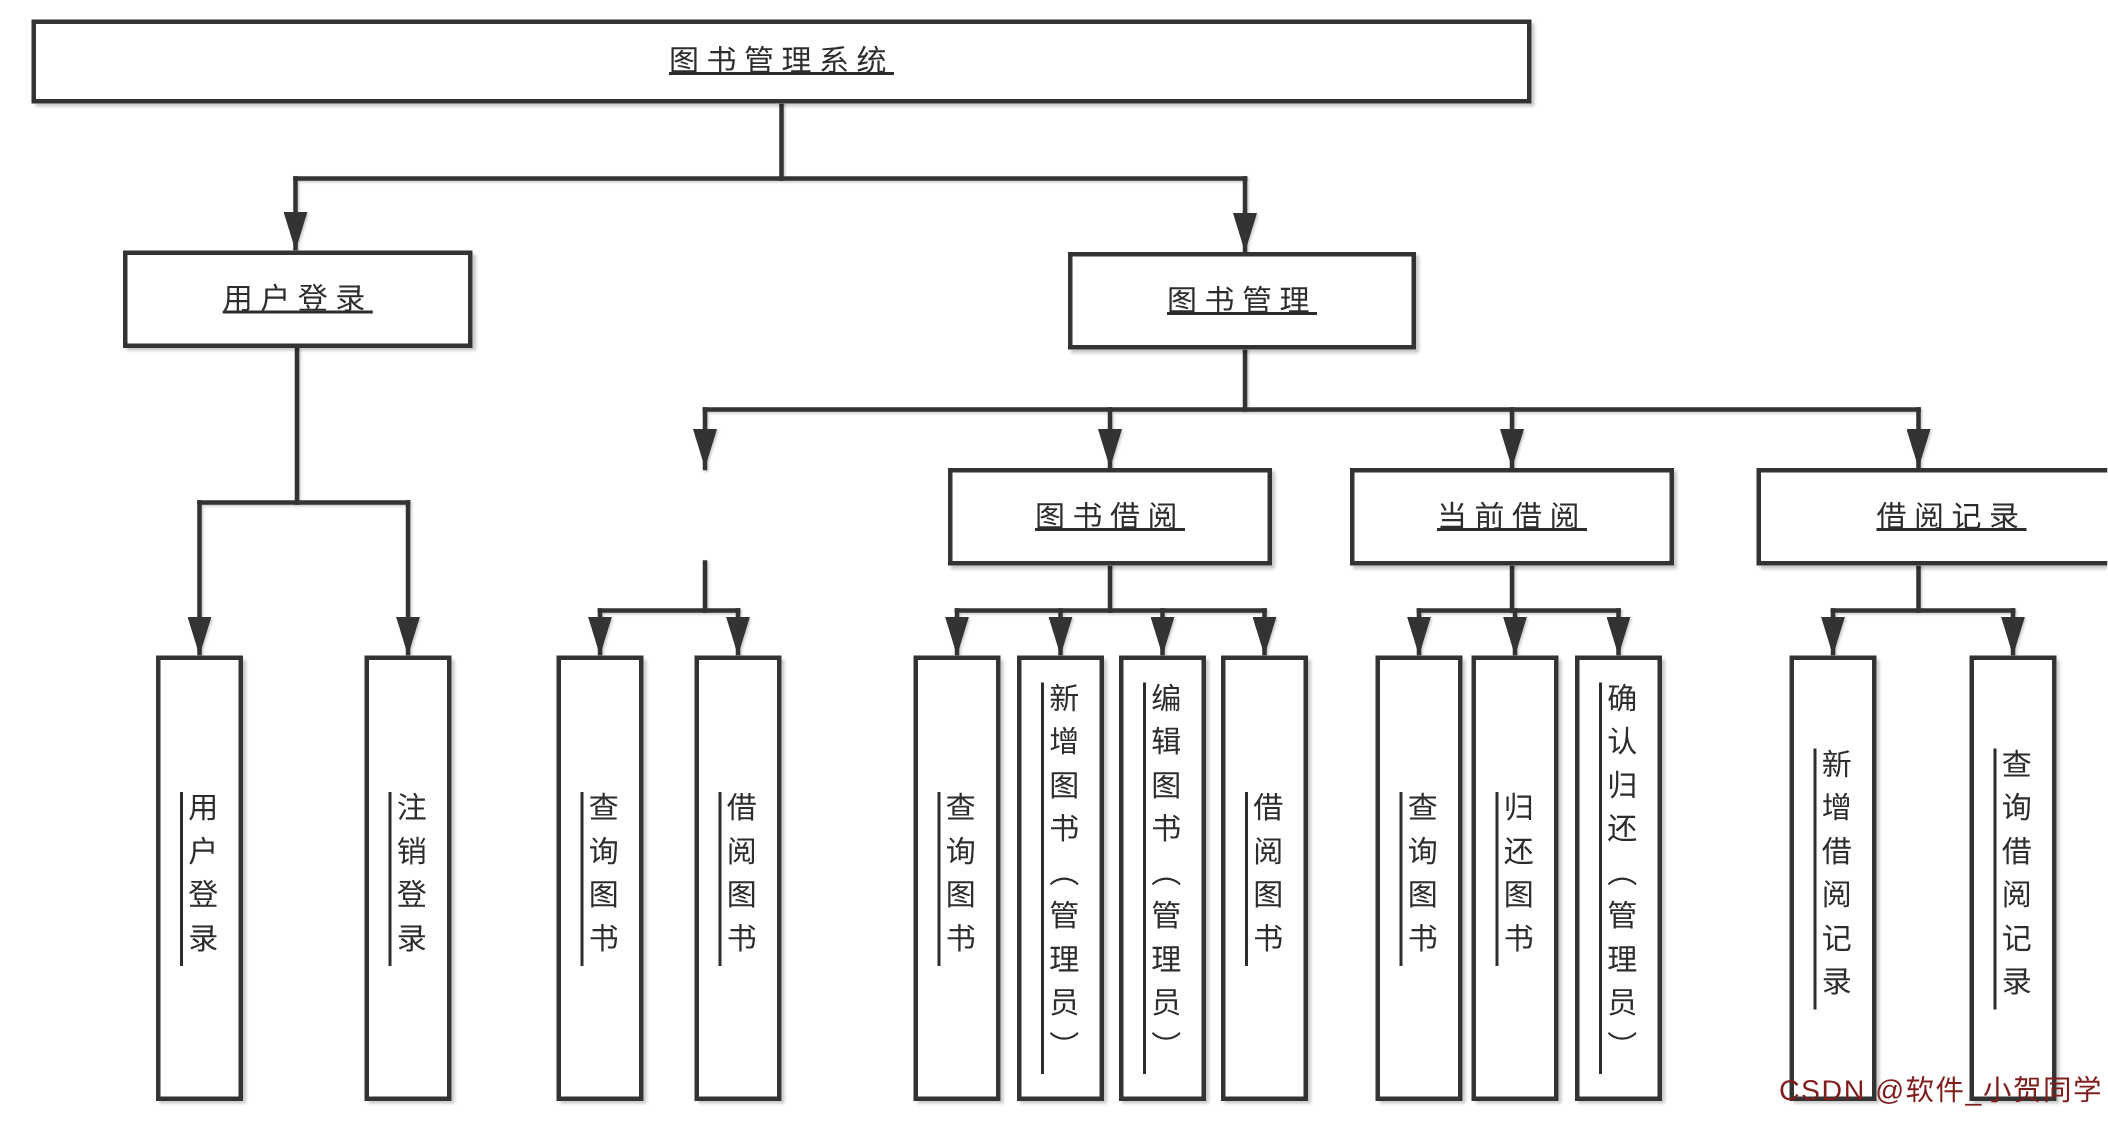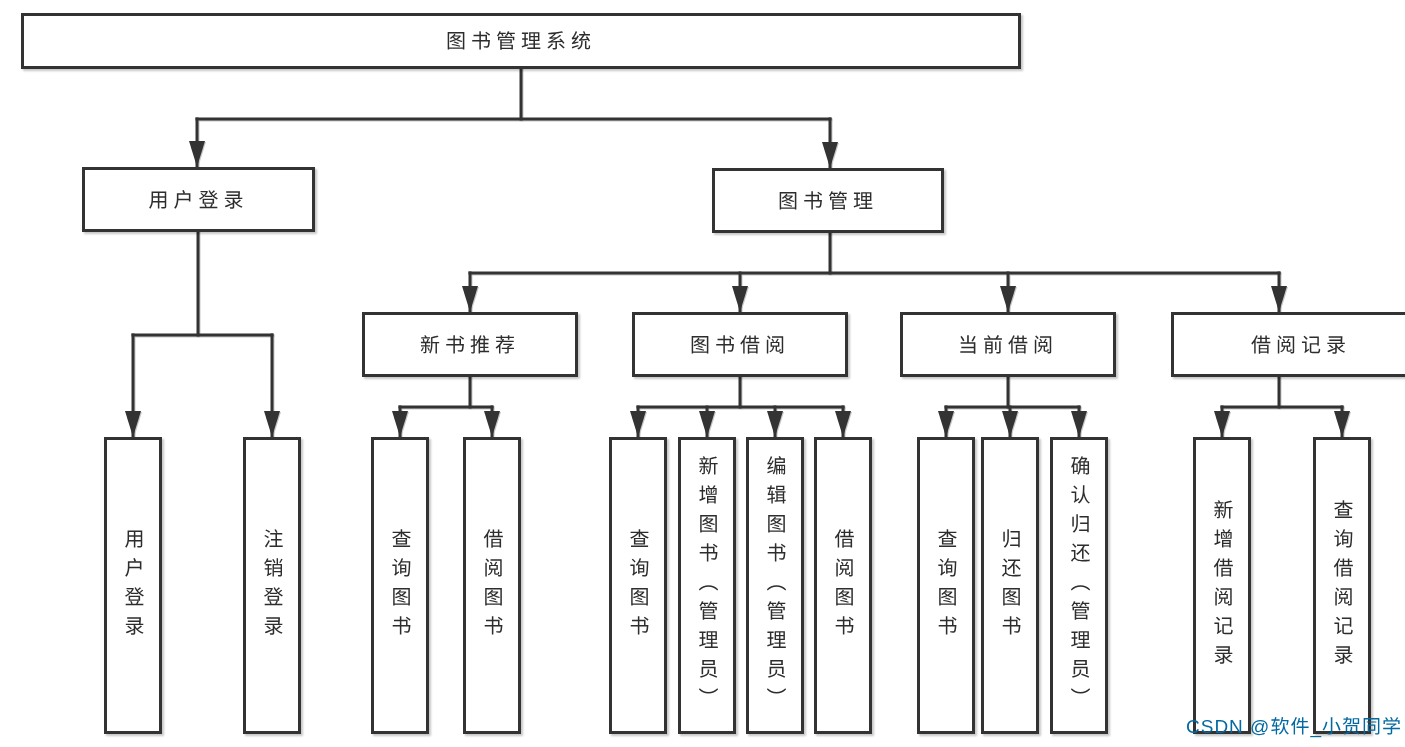--- a/index.html
+++ b/index.html
@@ -34,36 +34,37 @@
     color: #2d2d2d;
     display: flex;
     align-items: center;
     justify-content: center;
     font-size: 20px;
     letter-spacing: 5px;
     line-height: 1;
     z-index: 2;
     box-shadow: 2px 2px 2px rgba(0,0,0,0.22);
     white-space: nowrap;
+    text-decoration: underline;
   }
 
   .vbox {
     writing-mode: vertical-rl;
     text-orientation: mixed;
     letter-spacing: 9px;
     white-space: nowrap;
   }
 
   .watermark {
     position: absolute;
     left: 1186px;
     top: 711px;
     font-size: 19px;
     letter-spacing: 1px;
-    color: #0369a1;
+    color: #7f1d1d;
     z-index: 5;
     white-space: nowrap;
   }
 </style>
 </head>
 <body>
 
 <div class="canvas">
 
   <svg class="connectors" viewBox="0 0 1405 747" xmlns="http://www.w3.org/2000/svg" aria-hidden="true">
@@ -126,21 +127,20 @@
       <line x1="1222" y1="407" x2="1222" y2="437" marker-end="url(#arw)"></line>
       <line x1="1342" y1="407" x2="1342" y2="437" marker-end="url(#arw)"></line>
     </g>
   </svg>
 
   <div class="box" style="left:21px; top:13px; width:1000px; height:56px;">图书管理系统</div>
 
   <div class="box" style="left:82px; top:167px; width:233px; height:65px;">用户登录</div>
   <div class="box" style="left:712px; top:168px; width:232px; height:65px;">图书管理</div>
 
-  <div class="box" style="left:362px; top:312px; width:216px; height:65px;">新书推荐</div>
   <div class="box" style="left:632px; top:312px; width:216px; height:65px;">图书借阅</div>
   <div class="box" style="left:900px; top:312px; width:216px; height:65px;">当前借阅</div>
   <div class="box" style="left:1171px; top:312px; width:260px; height:65px;">借阅记录</div>
 
   <div class="box vbox" style="left:104px; top:437px; width:58px; height:297px;">用户登录</div>
   <div class="box vbox" style="left:243px; top:437px; width:58px; height:297px;">注销登录</div>
 
   <div class="box vbox" style="left:371px; top:437px; width:58px; height:297px;">查询图书</div>
   <div class="box vbox" style="left:463px; top:437px; width:58px; height:297px;">借阅图书</div>
 

